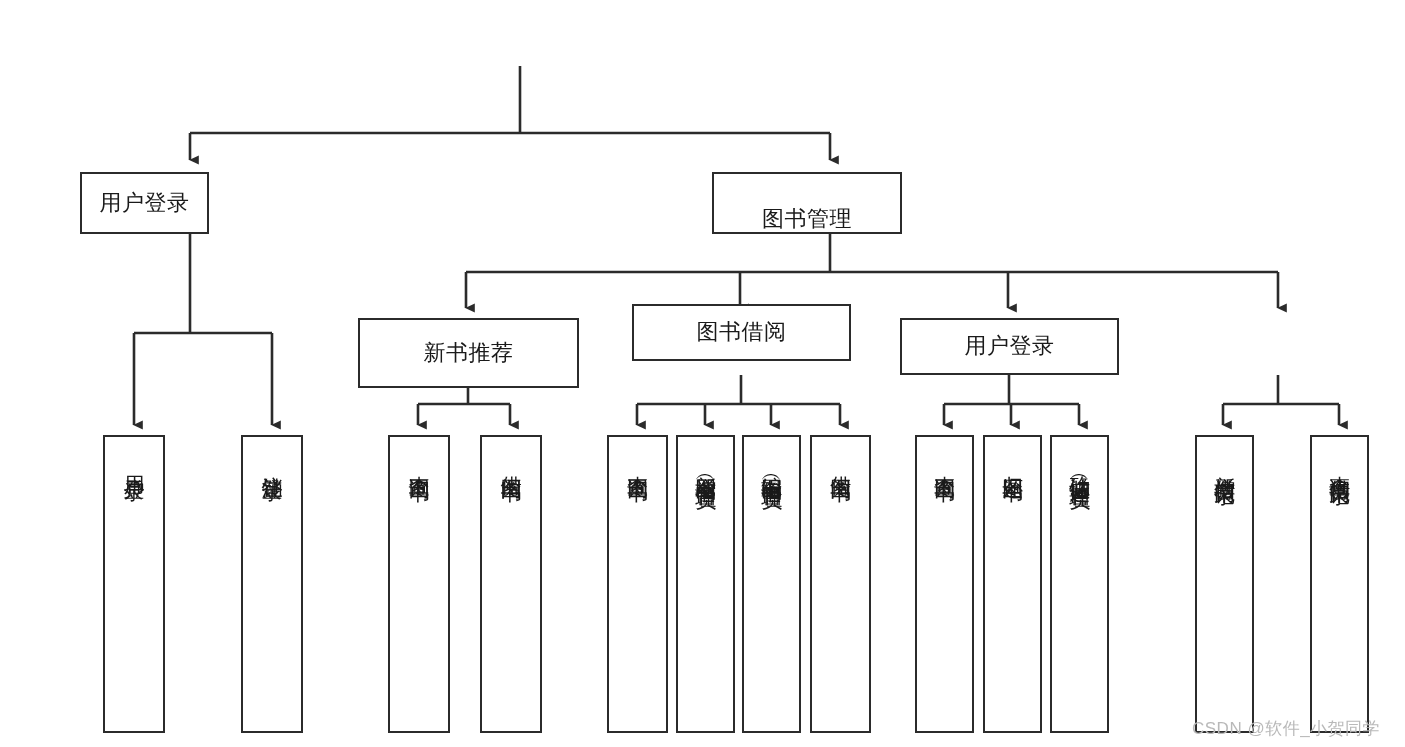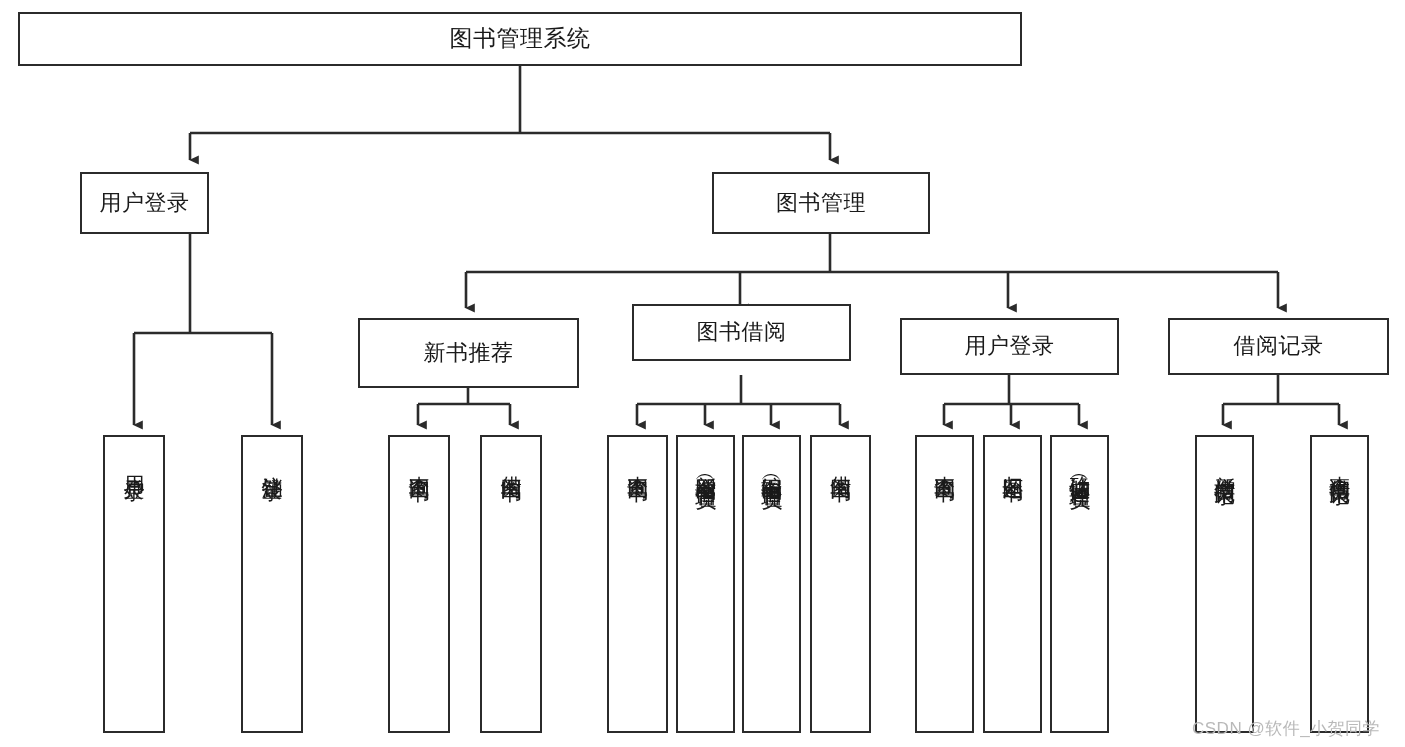--- a/index.html
+++ b/index.html
@@ -115,42 +115,36 @@
       <path d="M1011,404 L1011,425" marker-end="url(#arrow)"></path>
       <path d="M1079,404 L1079,425" marker-end="url(#arrow)"></path>
 
       <path d="M1278,375 L1278,404"></path>
       <path d="M1223,404 L1339,404"></path>
       <path d="M1223,404 L1223,425" marker-end="url(#arrow)"></path>
       <path d="M1339,404 L1339,425" marker-end="url(#arrow)"></path>
     </g>
   </svg>
 
-  <div class="node horiz root" style="left:18px; top:12px; width:1004px; height:54px;">
-    <span>图书管理系统</span>
-  </div>
 
   <div class="node horiz" style="left:80px; top:172px; width:129px; height:62px;">
     <span>用户登录</span>
   </div>
-  <div class="node horiz" style="left:712px; top:172px; width:218px; height:62px;">
+  <div class="node horiz" style="left:712px; top:172px; width:190px; height:62px;align-items:flex-end;">
     <span>图书管理</span>
   </div>
 
   <div class="node horiz" style="left:358px; top:318px; width:221px; height:70px;">
     <span>新书推荐</span>
   </div>
   <div class="node horiz" style="left:632px; top:304px; width:219px; height:57px;">
     <span>图书借阅</span>
   </div>
   <div class="node horiz" style="left:900px; top:318px; width:219px; height:57px;">
     <span>用户登录</span>
-  </div>
-  <div class="node horiz" style="left:1168px; top:318px; width:221px; height:57px;">
-    <span>借阅记录</span>
   </div>
 
   <div class="node leaf" style="left:103px; top:435px; width:62px; height:298px;">
     <span class="vtext">用户登录</span>
   </div>
   <div class="node leaf" style="left:241px; top:435px; width:62px; height:298px;">
     <span class="vtext">注销登录</span>
   </div>
 
   <div class="node leaf" style="left:388px; top:435px; width:62px; height:298px;">

